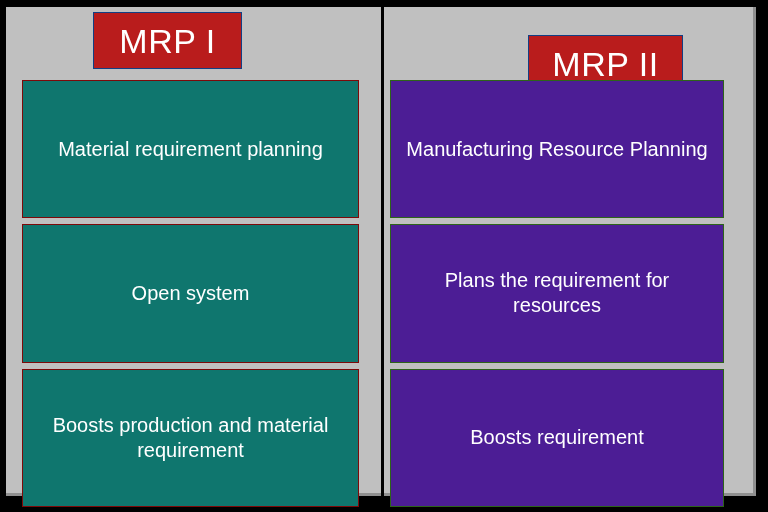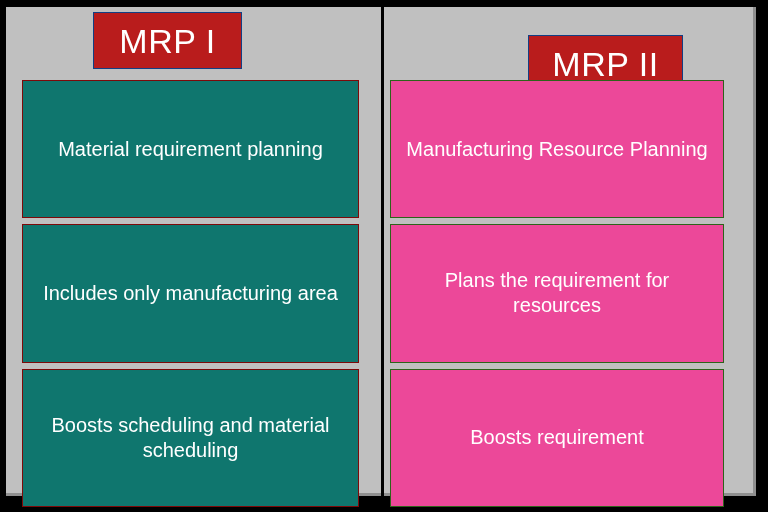--- a/index.html
+++ b/index.html
@@ -88,21 +88,21 @@
     padding: 2px 8px;
     color: #ffffff;
     font-size: 20px;
     line-height: 25px;
   }
   .row-red {
     background: #0f766e;
     border: 1px solid #7d0909;
   }
   .row-green {
-    background: #ec4899;
+    background: #4c1d95;
     border: 1px solid #2d631a;
   }
   .row-text {
     display: block;
     max-width: 100%;
   }
 </style>
 </head>
 <body>
 
@@ -115,24 +115,24 @@
 
     <div class="header-box">
       <span class="header-text">MRP I</span>
     </div>
 
     <div class="rows">
       <div class="row-box row-red">
         <span class="row-text">Material requirement planning</span>
       </div>
       <div class="row-box row-red">
-        <span class="row-text">Includes only manufacturing area</span>
+        <span class="row-text">Open system</span>
       </div>
       <div class="row-box row-red">
-        <span class="row-text">Boosts scheduling and material scheduling</span>
+        <span class="row-text">Boosts production and material requirement</span>
       </div>
     </div>
 
   </div>
 
   <div class="column" id="col-right">
 
     <div class="header-box">
       <span class="header-text">MRP II</span>
     </div>

